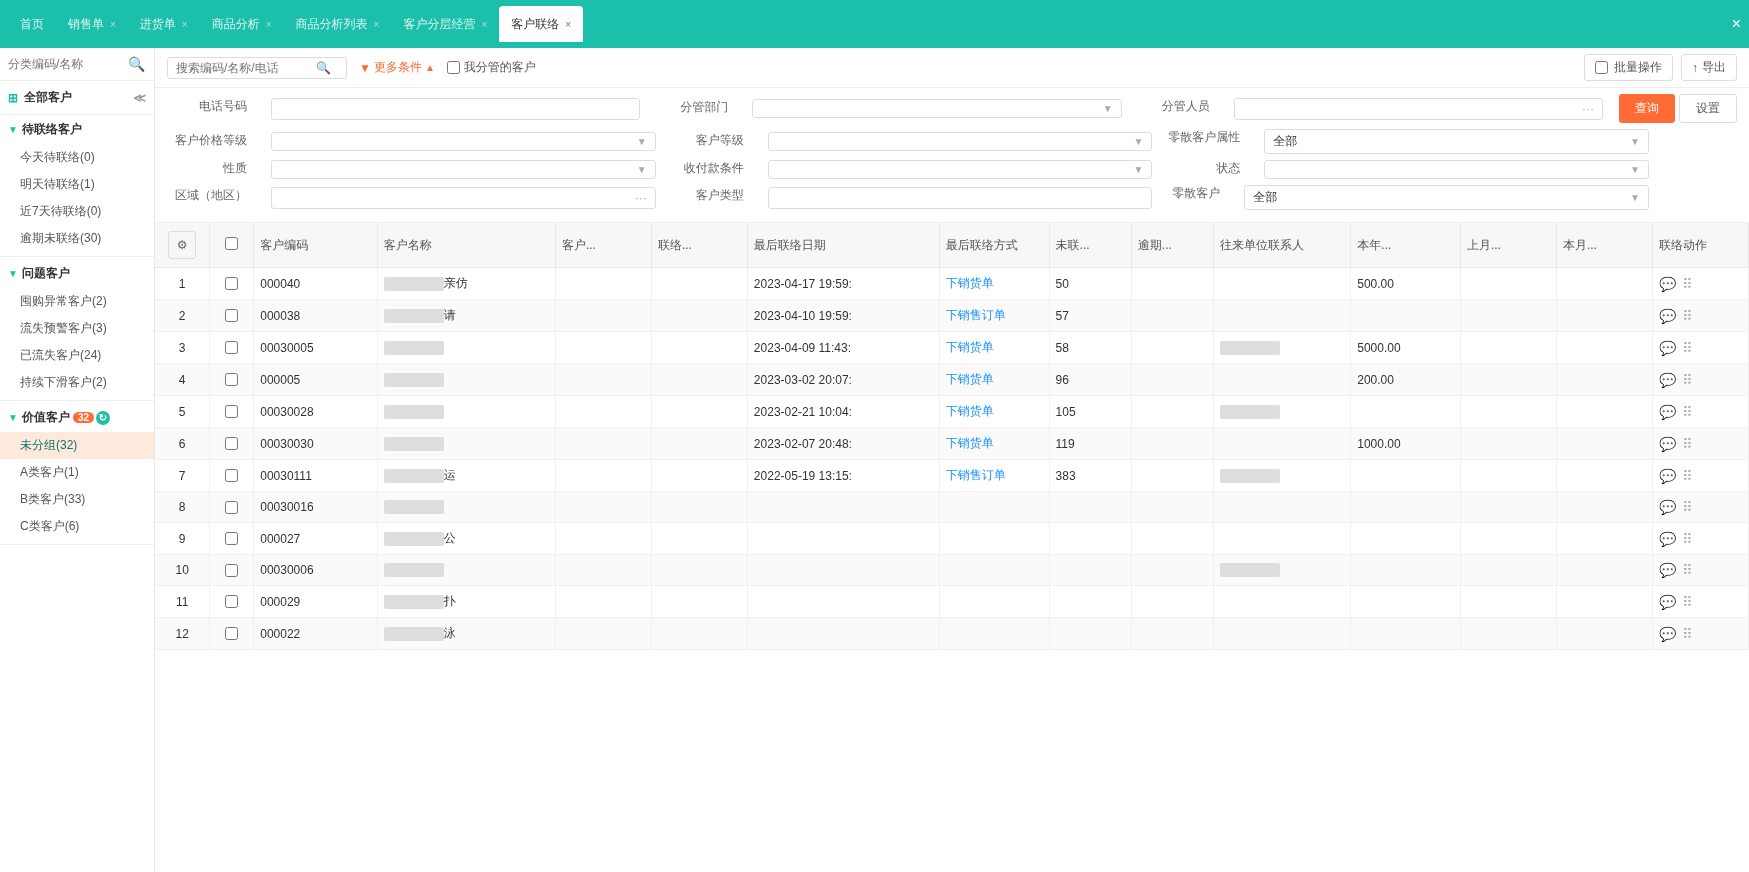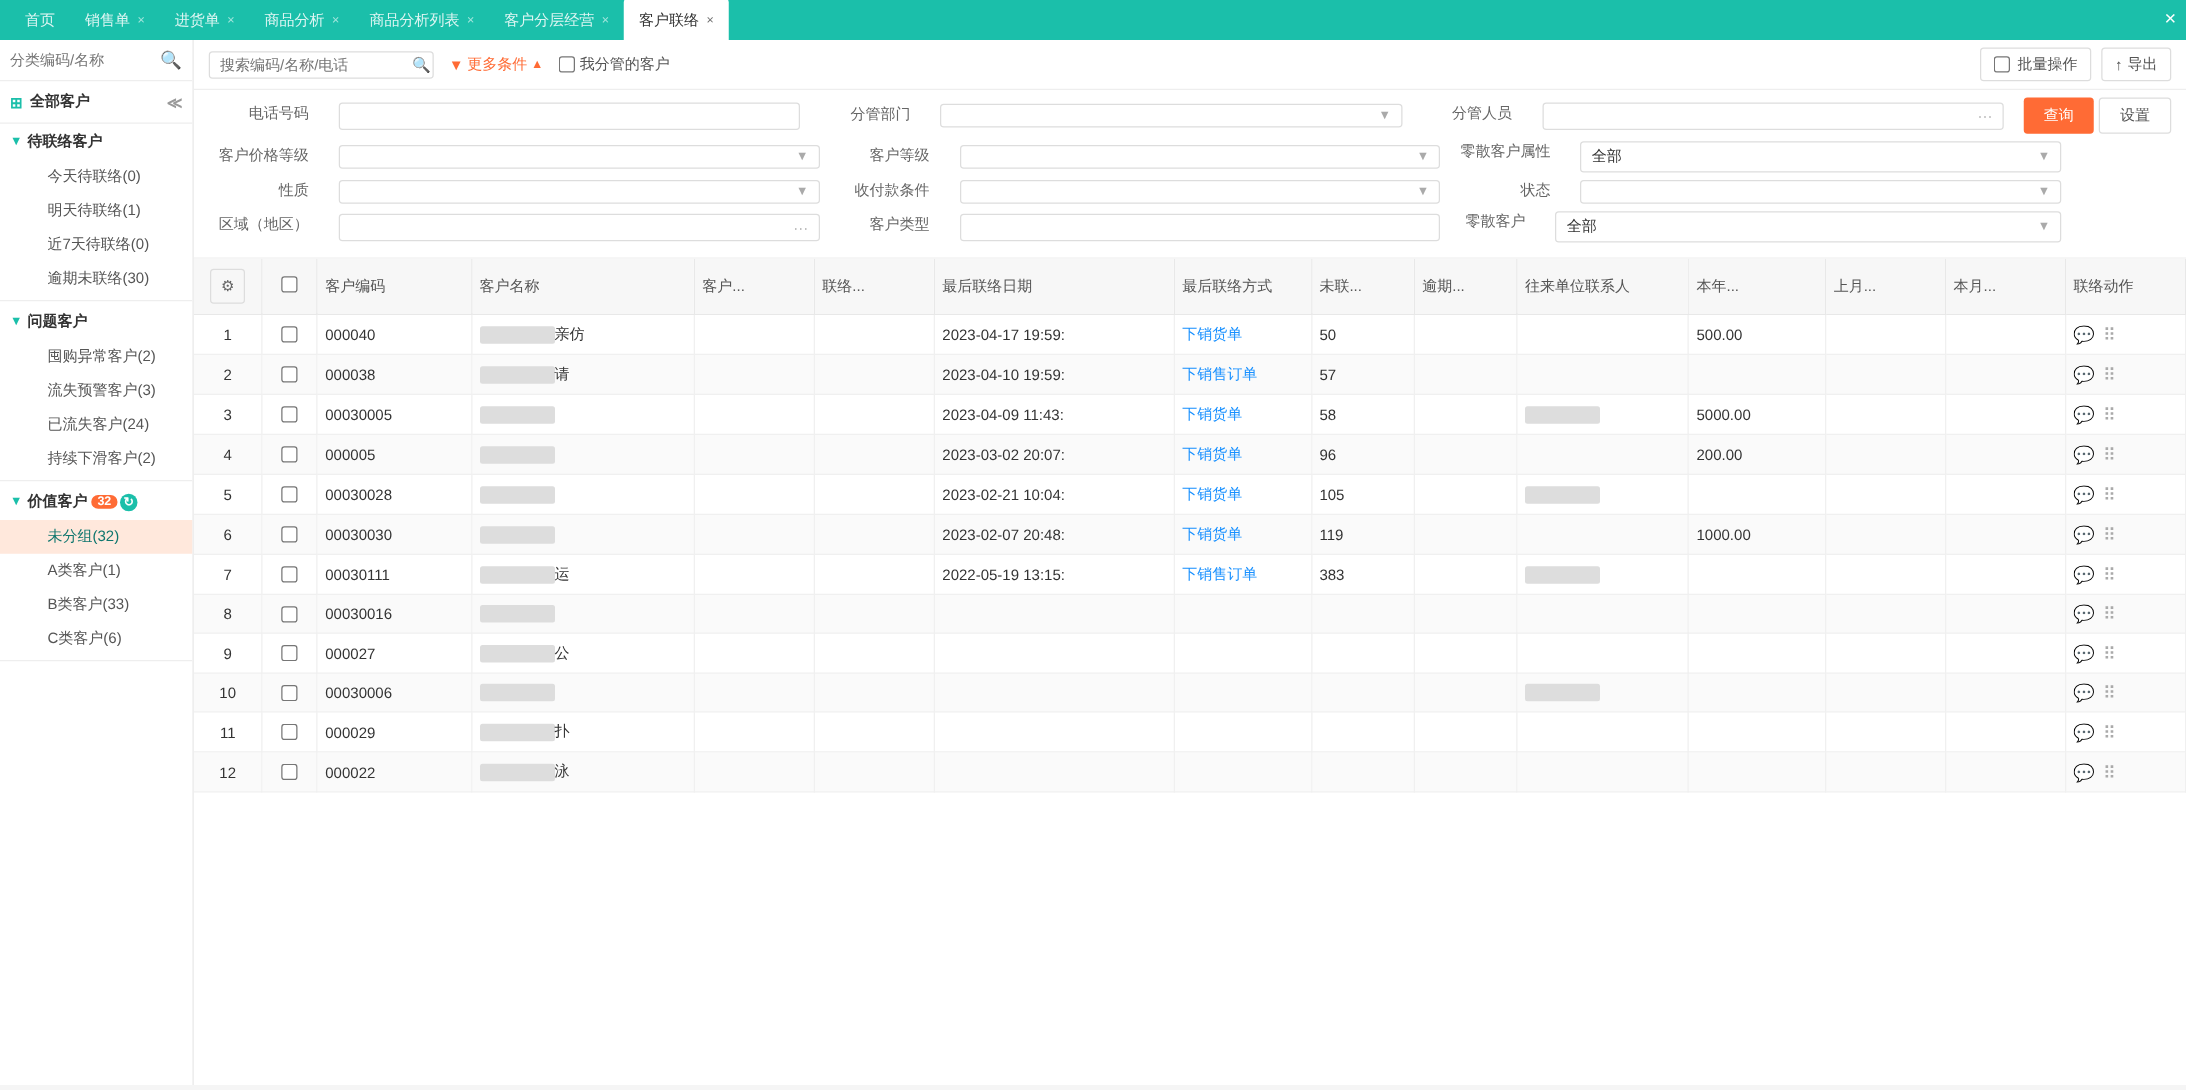--- a/index.html
+++ b/index.html
@@ -1,20 +1,20 @@
 <!DOCTYPE html>
 <html><head>
   <meta charset="utf-8">
   <style>
     * { box-sizing: border-box; margin: 0; padding: 0; font-family: 'Microsoft YaHei', 'PingFang SC', sans-serif; font-size: 12px; }
     body { background: #f5f5f5; overflow: hidden; width: 1749px; height: 872px; }
 
     
     .top-nav {
-      display: flex; align-items: center; background: #1bbfaa; height: 32px; padding: 0 8px;
+      display: flex; align-items: center; background: #1bbfaa; height: 48px; padding: 0 8px;
     }
     .nav-tab {
       display: flex; align-items: center; padding: 0 12px; height: 36px; color: rgba(255,255,255,0.85);
       cursor: pointer; white-space: nowrap; position: relative;
     }
     .nav-tab.active {
       background: #fff; color: #333; border-radius: 4px 4px 0 0;
     }
     .nav-tab .close-icon { margin-left: 6px; font-size: 10px; opacity: 0.7; }
 
@@ -41,38 +41,38 @@
     .sidebar-all-customers .grid-icon { margin-right: 6px; color: #1bbfaa; }
     .sidebar-all-customers .collapse-icon { margin-left: auto; color: #999; }
 
     .sidebar-group-title {
       display: flex; align-items: center; padding: 6px 8px; color: #333; font-weight: bold;
       cursor: pointer;
     }
     .sidebar-group-title .arrow { margin-right: 4px; color: #1bbfaa; font-size: 10px; }
 
     .sidebar-item {
-      padding: 5px 8px 5px 38px; color: #555; cursor: pointer; white-space: nowrap;
+      padding: 5px 8px 5px 20px; color: #555; cursor: pointer; white-space: nowrap;
       overflow: hidden; text-overflow: ellipsis;
     }
     .sidebar-item.active { background: #ffe8dc; color: #0f766e; }
 
     .sidebar-section { border-bottom: 1px solid #eee; padding-bottom: 4px; margin-bottom: 2px; }
 
     
     .content-area { flex: 1; display: flex; flex-direction: column; overflow: hidden; }
 
     
     .filter-bar {
       background: #fff; padding: 6px 12px; display: flex; align-items: center;
       border-bottom: 1px solid #eee; gap: 12px;
     }
     .filter-search-input {
       display: flex; align-items: center; border: 1px solid #ddd; border-radius: 3px;
-      padding: 3px 8px; width: 180px; gap: 14px;
+      padding: 3px 8px; width: 180px;
     }
     .filter-search-input input { border: none; outline: none; font-size: 12px; width: 140px; }
     .filter-more { color: #ff6b35; cursor: pointer; display: flex; align-items: center; gap: 3px; }
     .filter-my-customers { display: flex; align-items: center; gap: 4px; color: #555; cursor: pointer; }
     .filter-actions { margin-left: auto; display: flex; gap: 8px; }
     .btn-batch { border: 1px solid #ddd; background: #fff; padding: 4px 10px; border-radius: 3px; cursor: pointer; color: #555; display: flex; align-items: center; gap: 4px; }
     .btn-export { border: 1px solid #ddd; background: #fff; padding: 4px 10px; border-radius: 3px; cursor: pointer; color: #555; display: flex; align-items: center; gap: 4px; }
 
     
     .advanced-filter {

